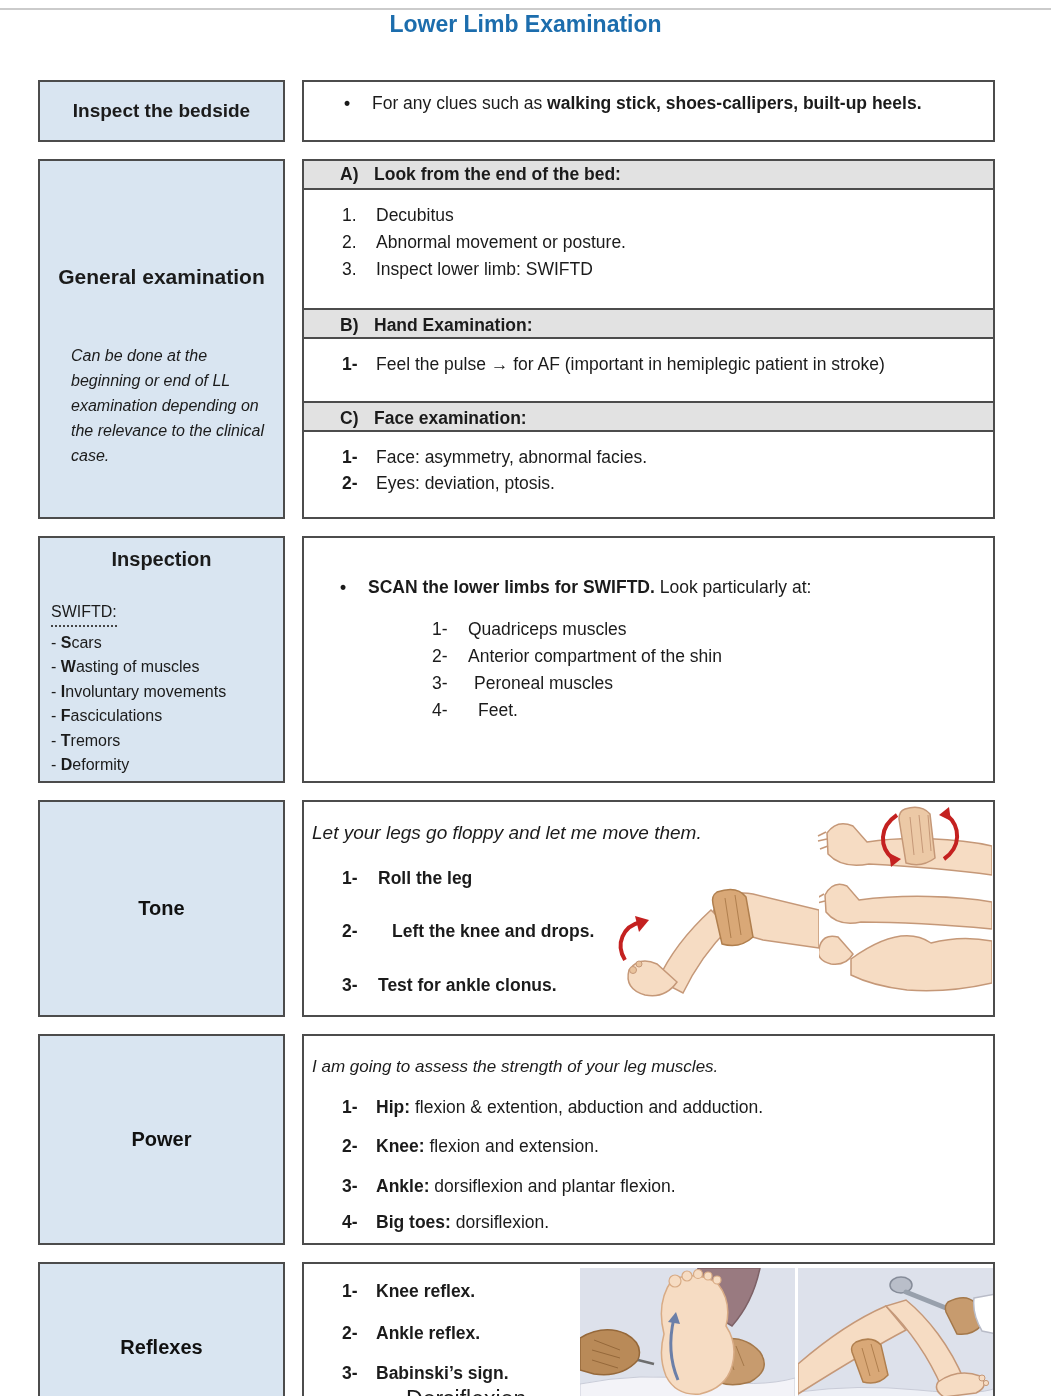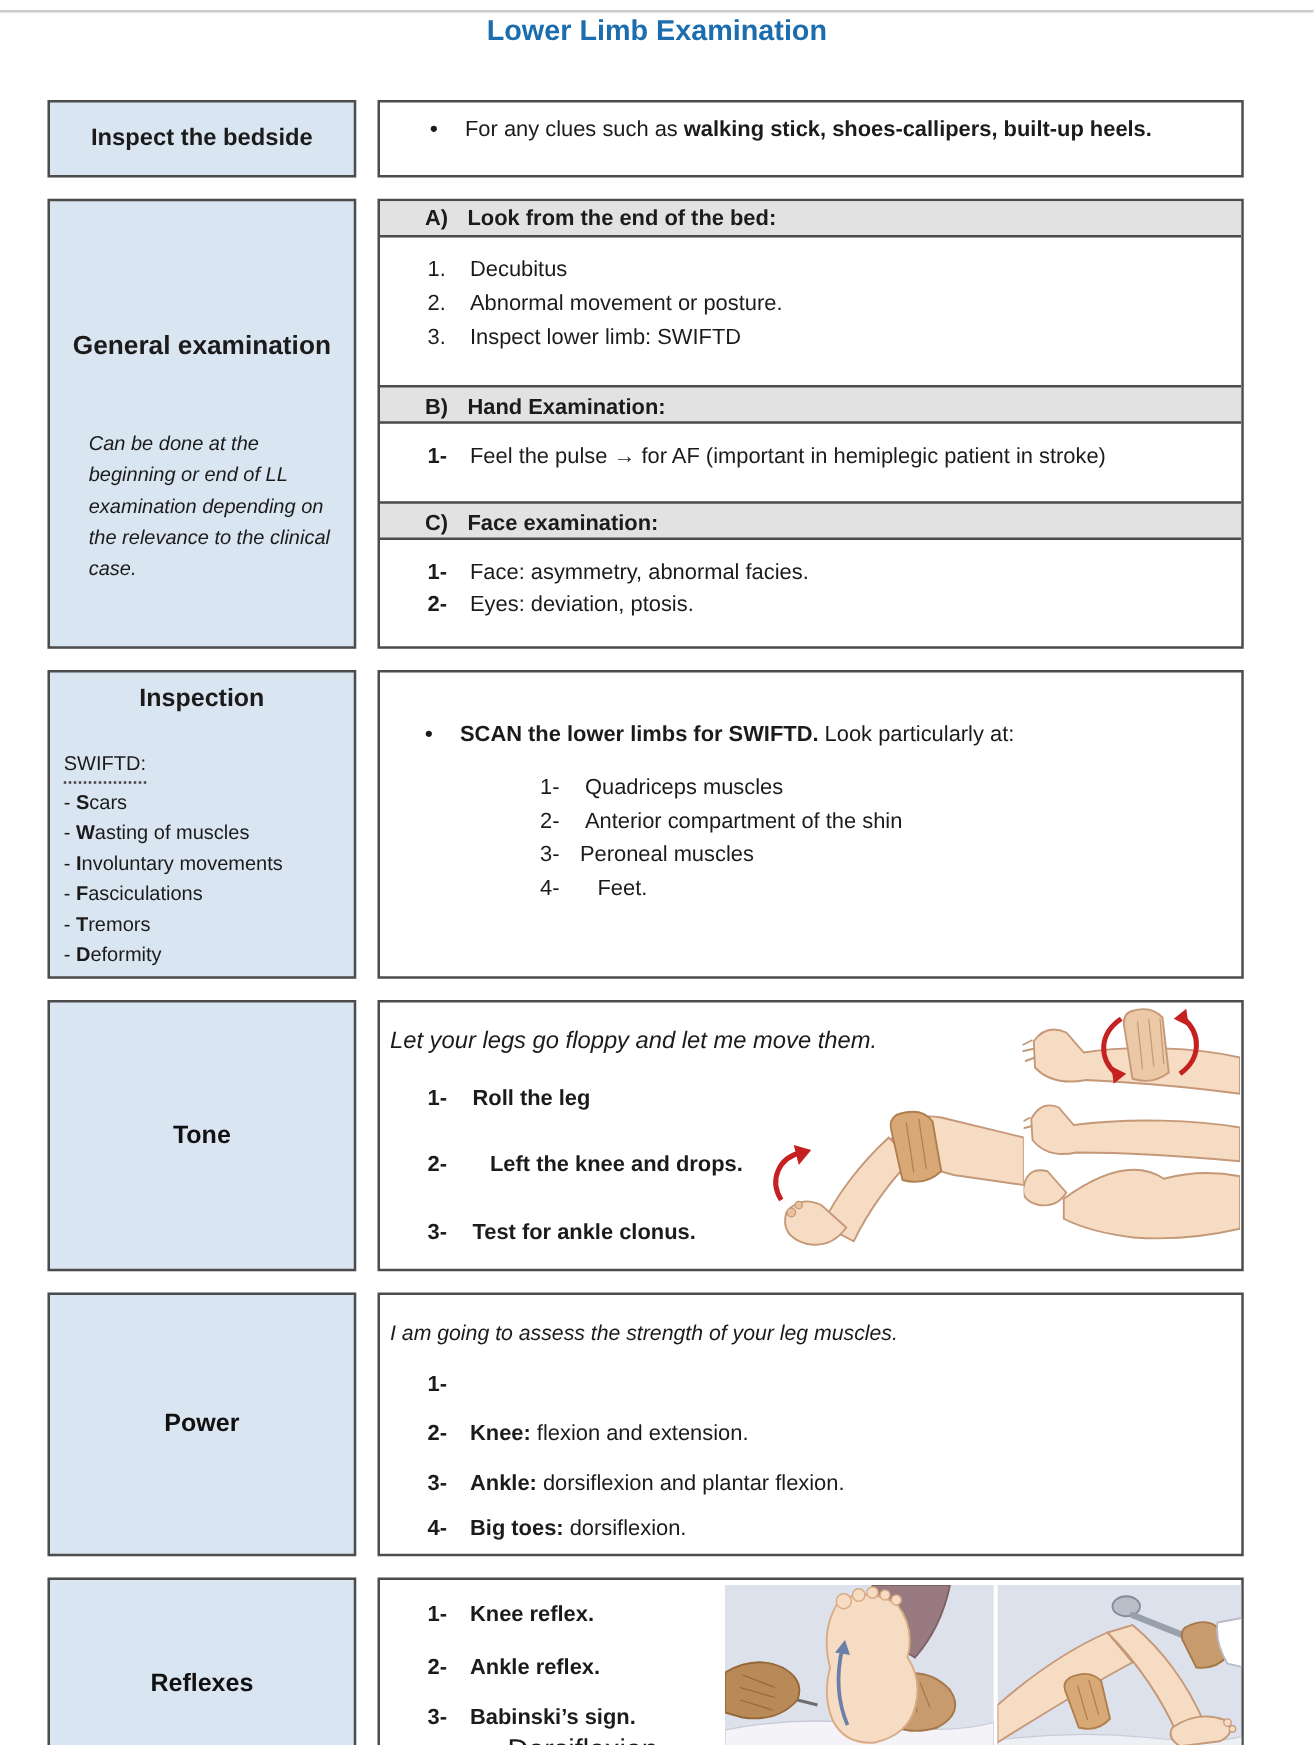--- a/index.html
+++ b/index.html
@@ -104,21 +104,21 @@
     <div class="rcell">
       <span class="abs b" style="left:36px;top:38px;">•</span>
       <div class="abs" style="left:64px;top:38px;">
         <span class="b">SCAN the lower limbs for SWIFTD.</span><span> Look particularly at:</span>
       </div>
       <span class="abs" style="left:128px;top:80px;">1-</span>
       <span class="abs" style="left:164px;top:80px;">Quadriceps muscles</span>
       <span class="abs" style="left:128px;top:107px;">2-</span>
       <span class="abs" style="left:164px;top:107px;">Anterior compartment of the shin</span>
       <span class="abs" style="left:128px;top:134px;">3-</span>
-      <span class="abs" style="left:160px;top:134px;">Peroneal muscles</span>
+      <span class="abs" style="left:170px;top:134px;">Peroneal muscles</span>
       <span class="abs" style="left:128px;top:161px;">4-</span>
       <span class="abs" style="left:174px;top:161px;">Feet.</span>
     </div>
 
     <div class="lcell center">
       <span class="hcell">Tone</span>
     </div>
     <div class="rcell">
       <div class="abs it" style="left:8px;top:20px;font-size:19px;">Let your legs go floppy and let me move them.</div>
       <span class="abs b" style="left:38px;top:65px;">1-</span>
@@ -163,20 +163,21 @@
         </svg>
       </div>
     </div>
 
     <div class="lcell center">
       <span class="hcell">Power</span>
     </div>
     <div class="rcell">
       <div class="abs it" style="left:8px;top:20px;font-size:17px;">I am going to assess the strength of your leg muscles.</div>
       <span class="abs b" style="left:38px;top:60px;">1-</span>
+      <div class="abs" style="left:72px;top:60px;"><span class="b">Hip:</span><span> flexion &amp; extention, abduction and adduction.</span></div>
       <span class="abs b" style="left:38px;top:99px;">2-</span>
       <div class="abs" style="left:72px;top:99px;"><span class="b">Knee:</span><span> flexion and extension.</span></div>
       <span class="abs b" style="left:38px;top:139px;">3-</span>
       <div class="abs" style="left:72px;top:139px;"><span class="b">Ankle:</span><span> dorsiflexion and plantar flexion.</span></div>
       <span class="abs b" style="left:38px;top:175px;">4-</span>
       <div class="abs" style="left:72px;top:175px;"><span class="b">Big toes:</span><span> dorsiflexion.</span></div>
     </div>
 
     <div class="lcell center">
       <span class="hcell">Reflexes</span>

